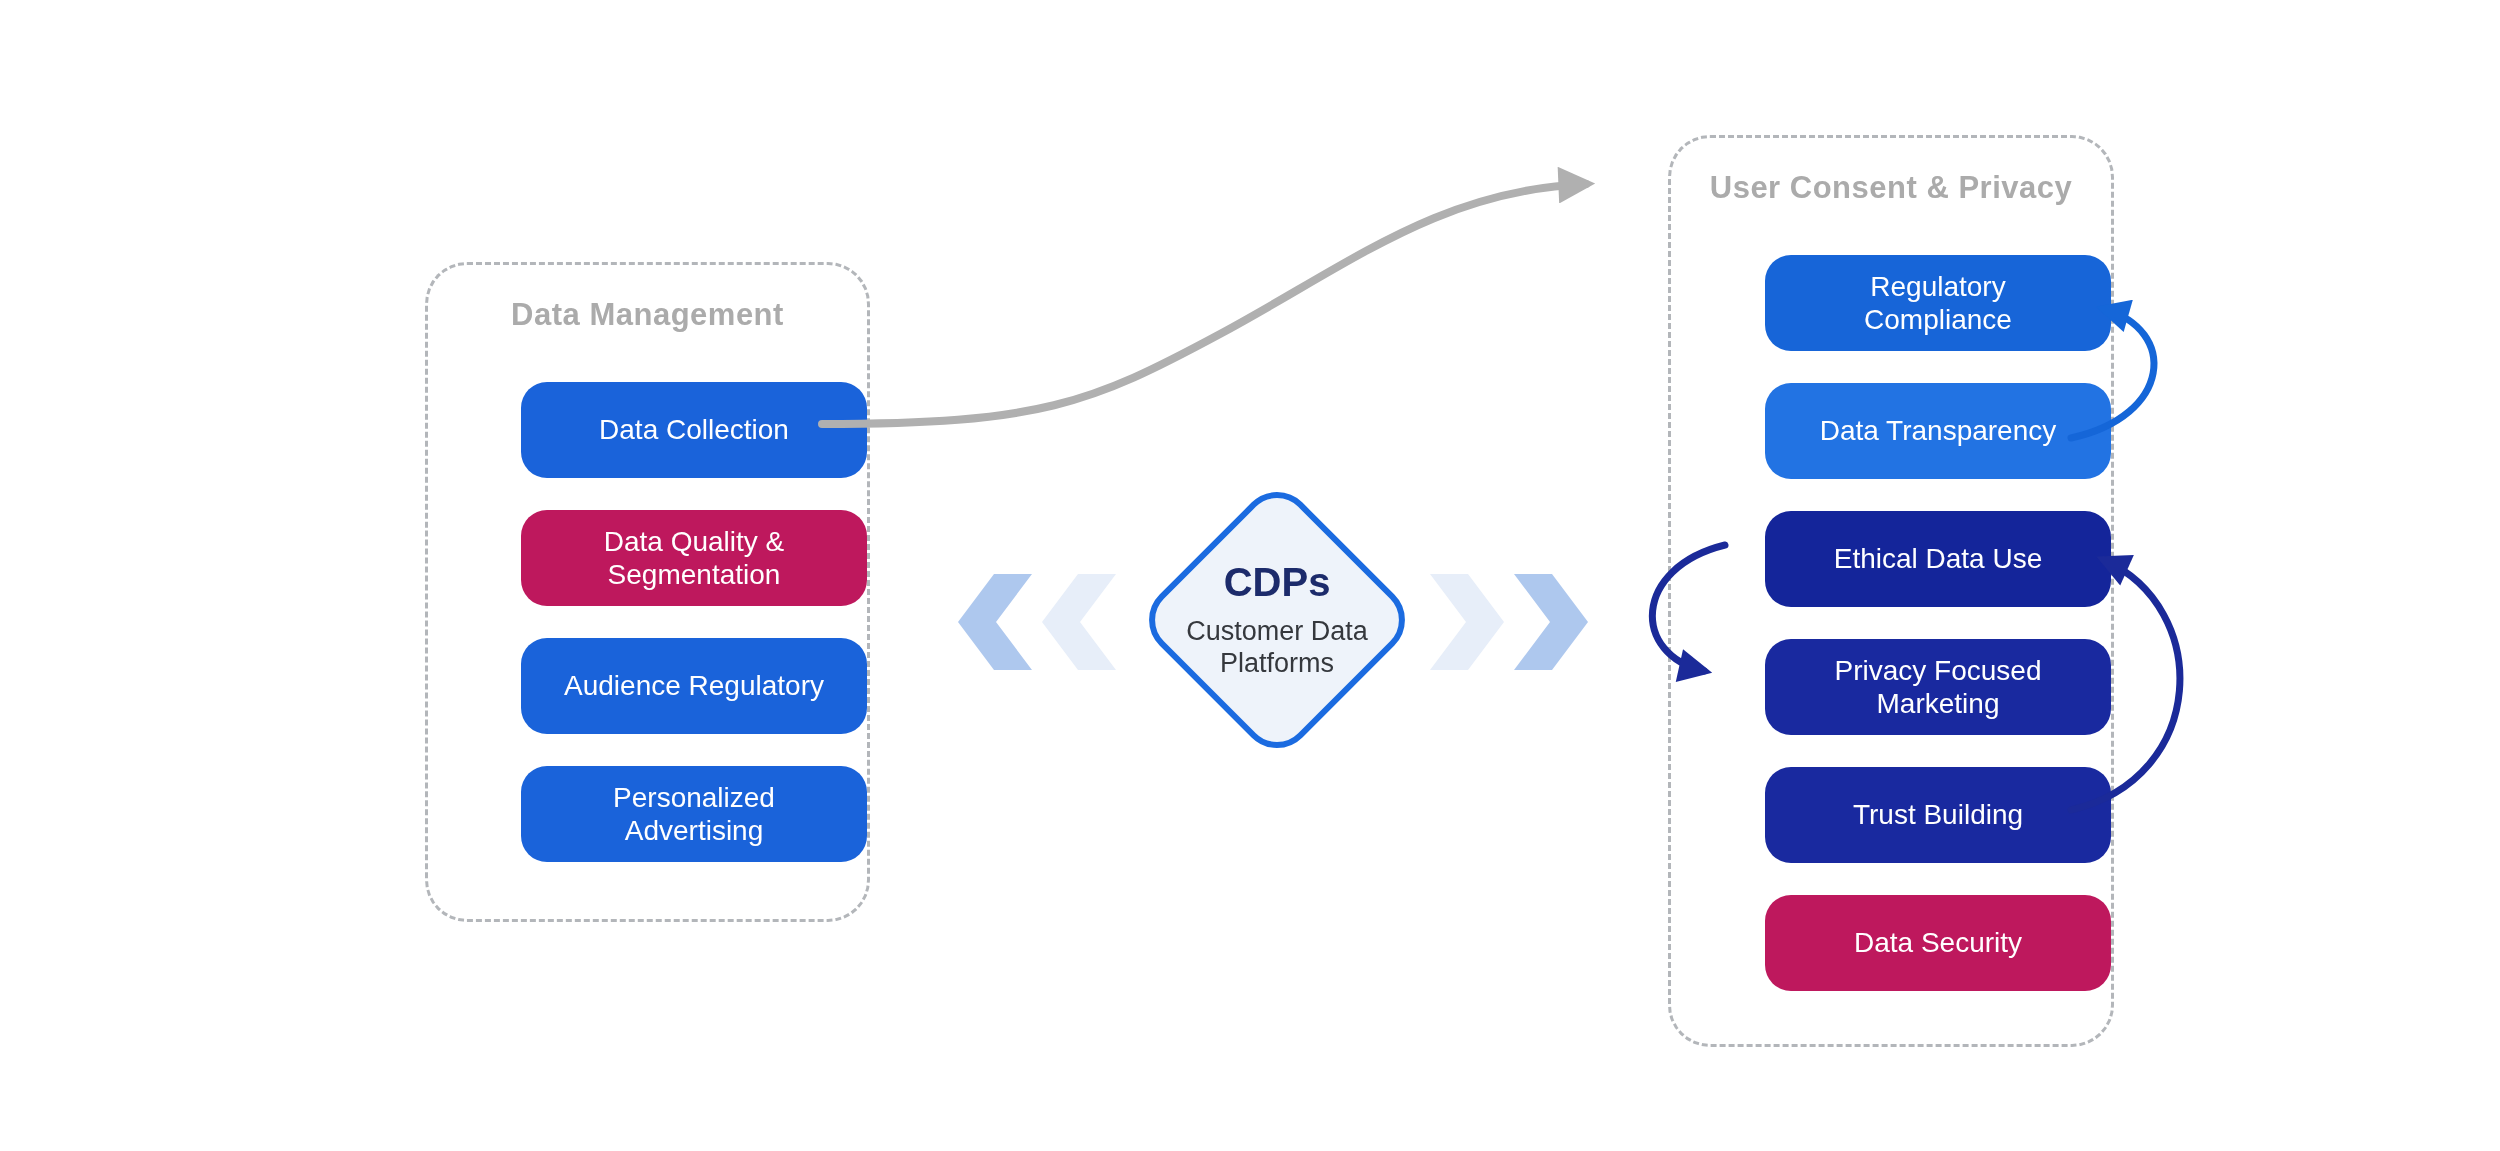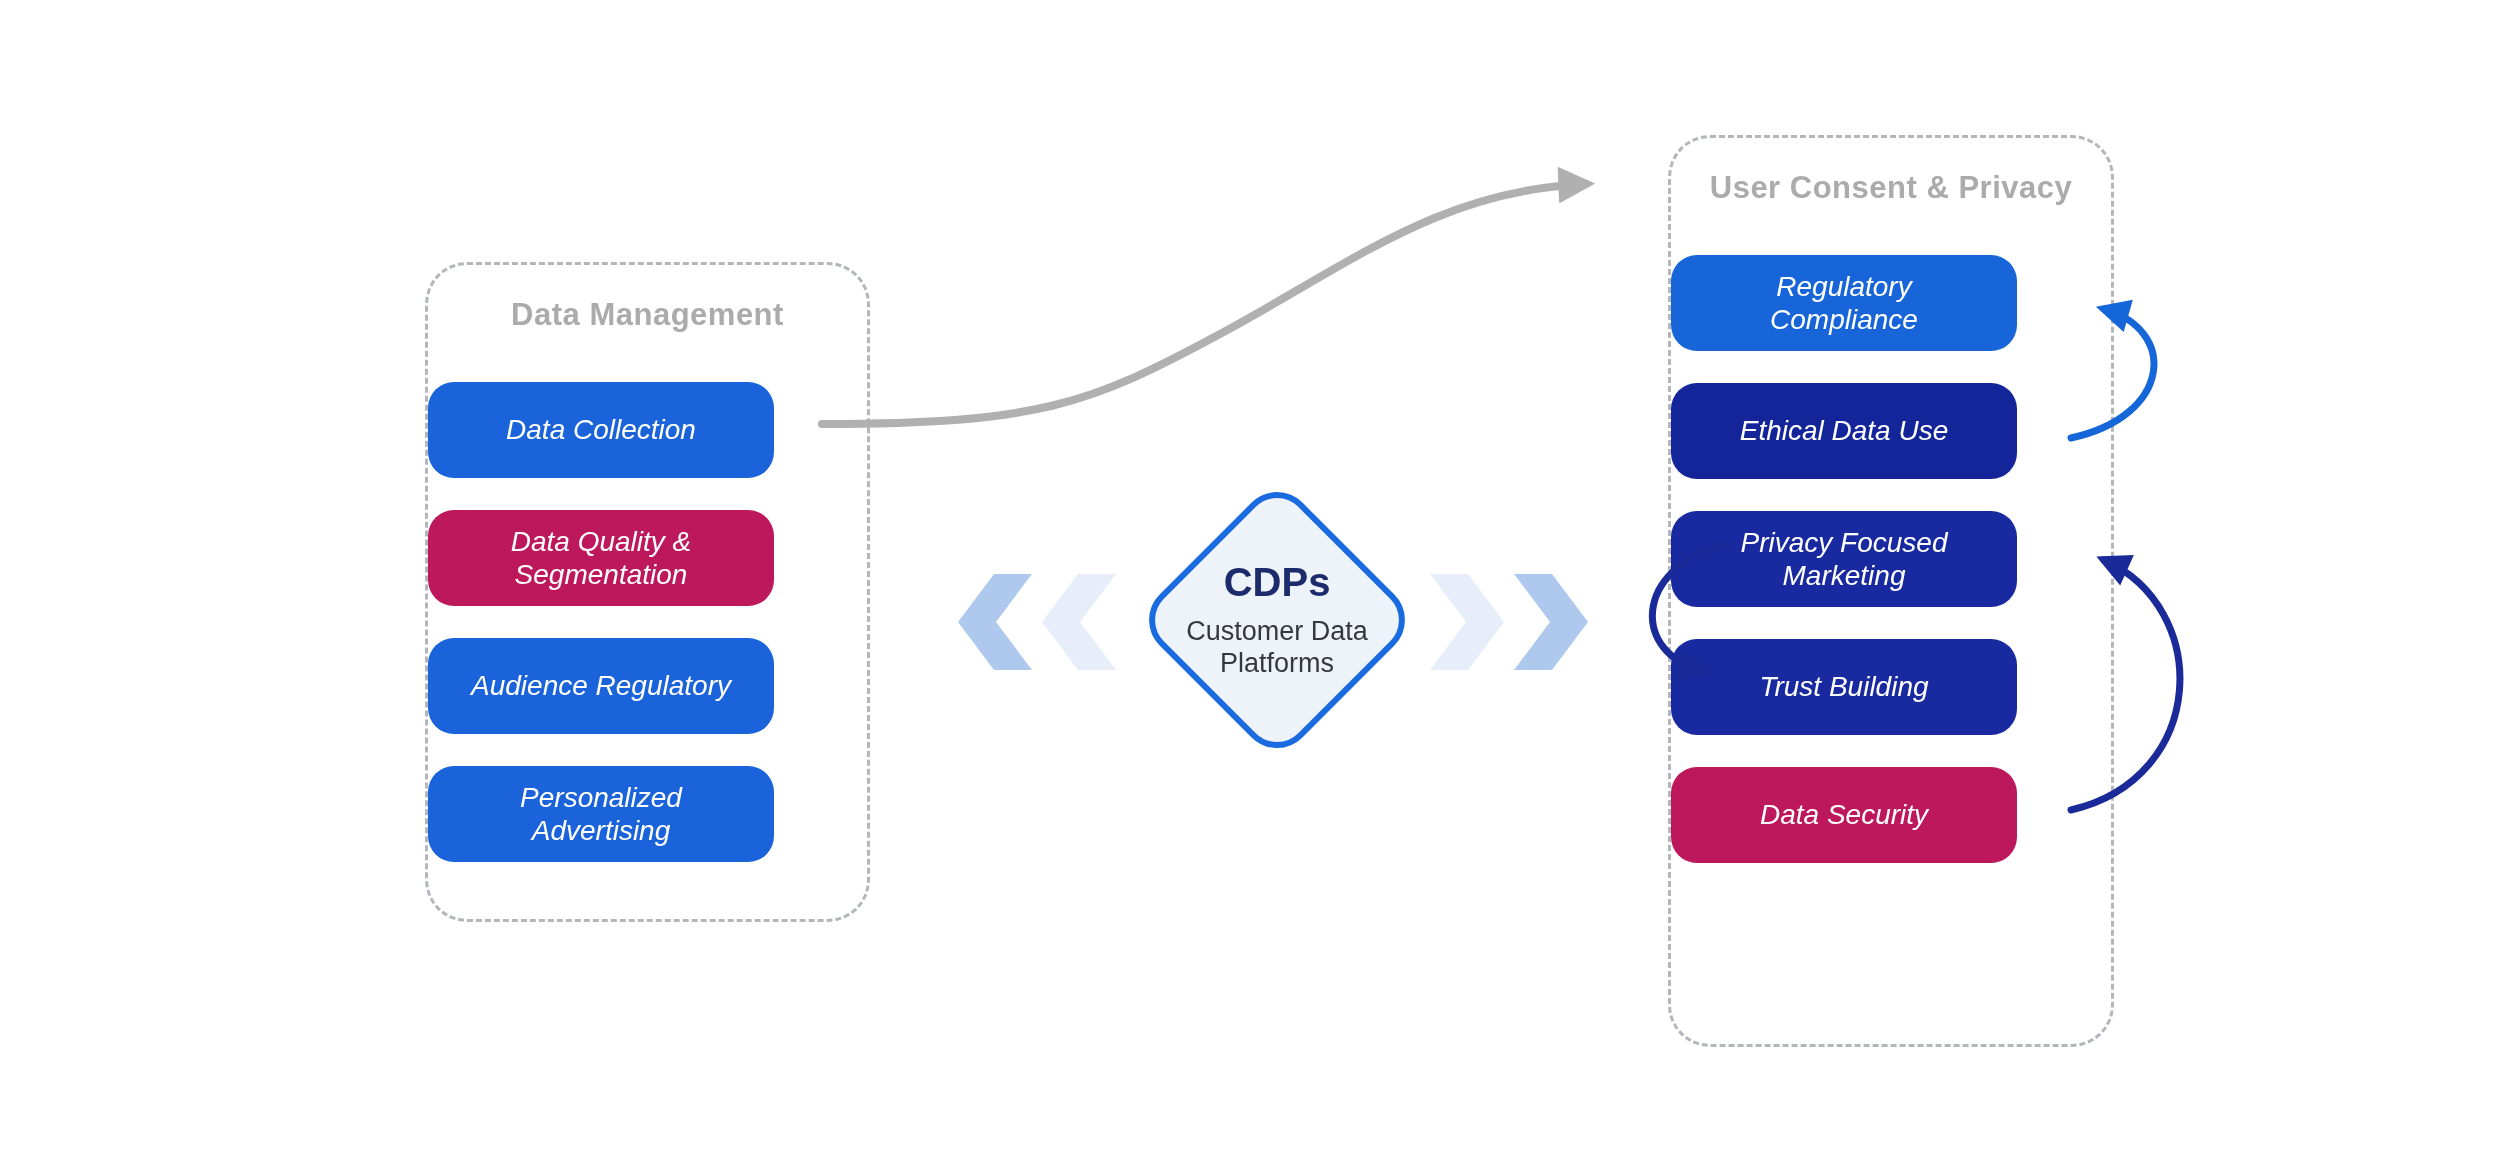--- a/index.html
+++ b/index.html
@@ -16,23 +16,22 @@
     position:absolute; border:3px dashed var(--dashed_border);
     border-radius:42px; box-sizing:border-box;
   }
   .panel-left{ left:425px; top:262px; width:445px; height:660px; }
   .panel-right{ left:1668px; top:135px; width:446px; height:912px; }
   .panel-title{
     margin-top:32px; text-align:center; font-size:31px; font-weight:bold;
     color:var(--title_gray); letter-spacing:0.5px;
   }
   .boxes{
-    display:flex; flex-direction:column; gap:32px; align-items:flex-start;
+    display:flex; flex-direction:column; gap:32px; align-items:flex-end;
     margin-top:49px;
-    font-style:italic;
   }
   .node{
     width:346px; min-height:96px; border-radius:26px; box-sizing:border-box;
     display:flex; align-items:center; justify-content:center;
     color:#ffffff; font-size:28px; line-height:1.18; text-align:center;
     white-space:pre-line; padding:6px 14px;
   }
   .diamond{
     position:absolute; left:1176px; top:519px; width:202px; height:202px;
     background:var(--diamond_fill); border:6px solid var(--diamond_border);
@@ -65,20 +64,21 @@
       <div class="node" style="background: rgb(26, 99, 218);">Personalized
 Advertising</div>
     </div>
   </div>
 
   <div class="panel panel-right">
     <div class="panel-title">User Consent &amp; Privacy</div>
     <div class="boxes">
       <div class="node" style="background: rgb(23, 101, 216);">Regulatory
 Compliance</div>
+      <div class="node" style="background: rgb(34, 115, 227);">Data Transparency</div>
       <div class="node" style="background: rgb(20, 37, 154);">Ethical Data Use</div>
       <div class="node" style="background: rgb(25, 41, 159);">Privacy Focused
 Marketing</div>
       <div class="node" style="background: rgb(25, 41, 159);">Trust Building</div>
       <div class="node" style="background: #be185d;">Data Security</div>
     </div>
   </div>
 
   <div class="diamond">
     <div class="diamond-inner">

